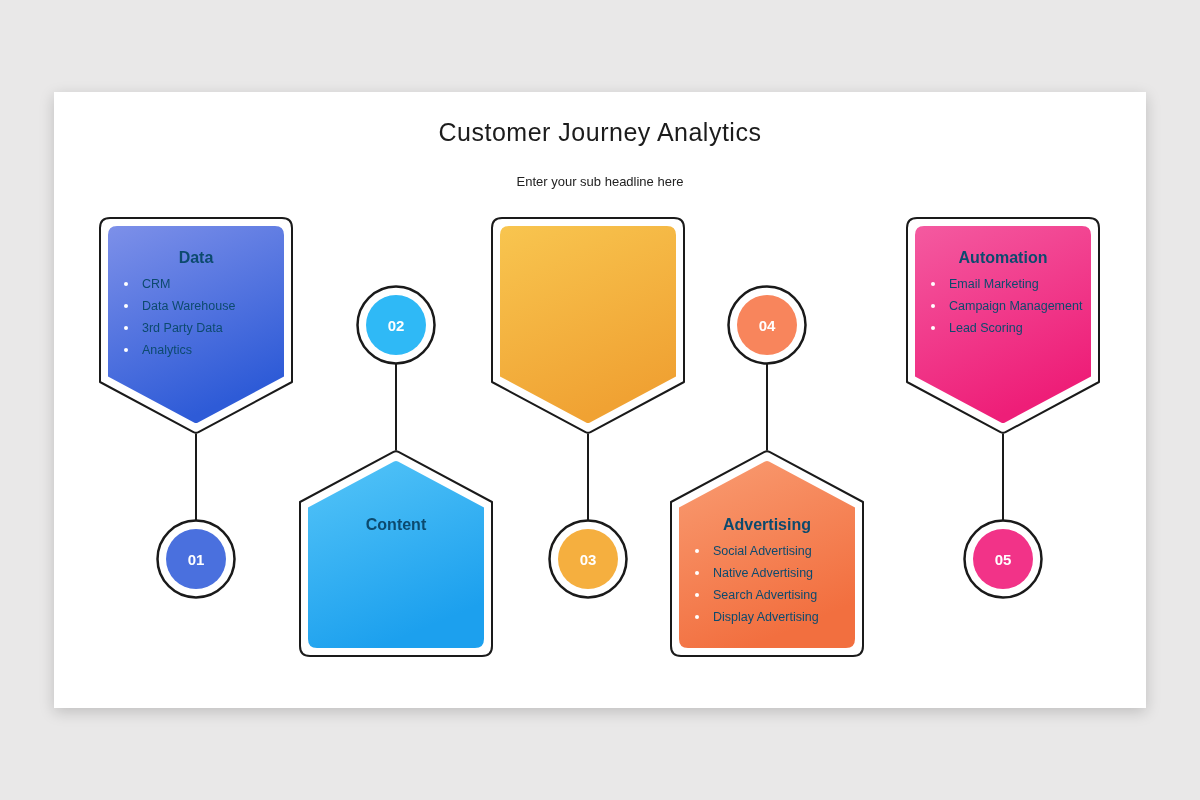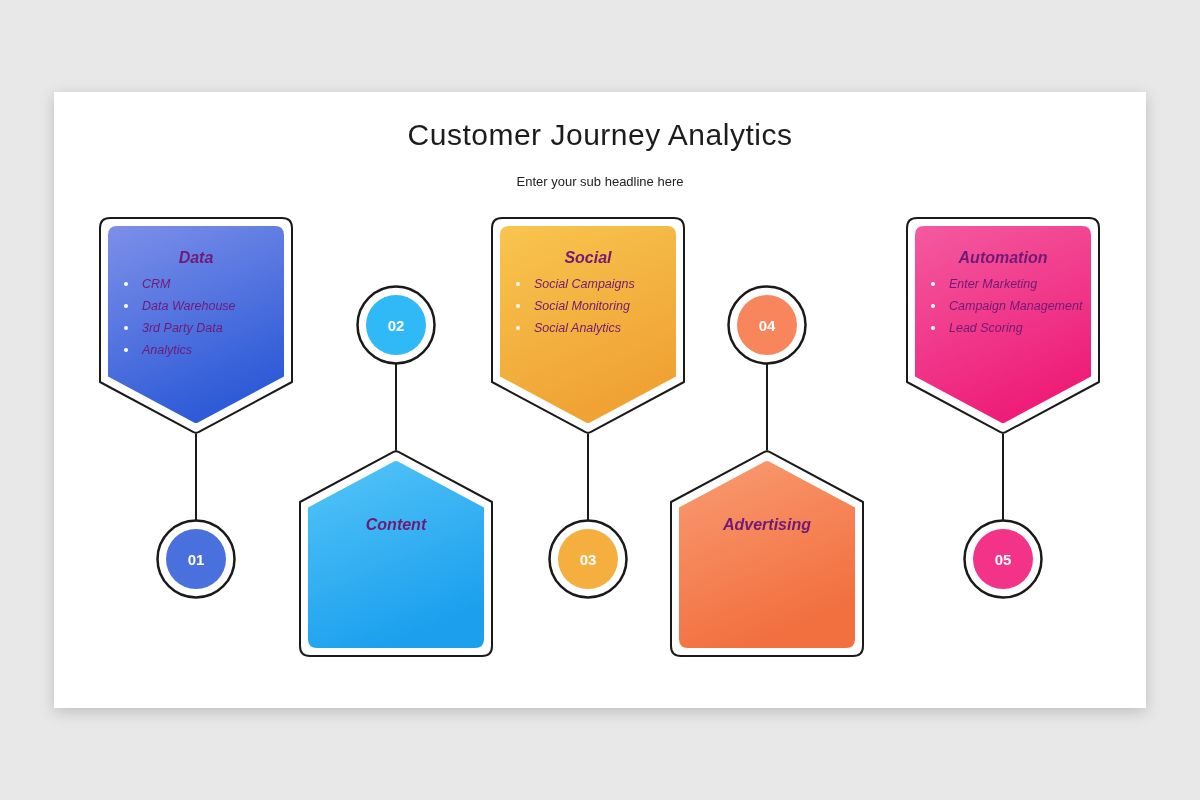--- a/index.html
+++ b/index.html
@@ -15,21 +15,21 @@
     left: 54px; top: 92px;
     width: 1092px; height: 616px;
     background: #ffffff;
     box-shadow: 0 4px 14px rgba(0,0,0,0.18);
   }
   .page-title {
     position: absolute;
     top: 26px; left: 0;
     width: 100%;
     text-align: center;
-    font-size: 30px;
+    font-size: 25px;
     font-weight: 500;
     color: #1c1c1c;
     letter-spacing: 0.5px;
   }
   .page-subtitle {
     position: absolute;
     top: 82px; left: 0;
     width: 100%;
     text-align: center;
     font-size: 13px;
@@ -60,22 +60,21 @@
     fill: #ffffff;
     font-size: 15px;
     font-weight: bold;
     font-family: "Liberation Sans", sans-serif;
     text-anchor: middle;
   }
   .content {
     position: absolute;
     left: 0;
     width: 200px;
-    color: #701a75;
-    font-style: italic;
+    color: #0c4a6e;
   }
   .content-top { top: 33px; }
   .content-bottom { top: 232px; }
   .stage-title {
     text-align: center;
     font-size: 16px;
     font-weight: bold;
     height: 18px;
     line-height: 18px;
   }
@@ -175,56 +174,57 @@
           <stop offset="1" stop-color="#f0a233"></stop>
         </linearGradient>
       </defs>
       <path class="outline" d="M 14 2 L 186 2 Q 196 2 196 12 L 196 166 L 102.5 216.2 Q 100 217.5 97.5 216.2 L 4 166 L 4 12 Q 4 2 14 2 Z"></path>
       <path fill="url(#grad2)" d="M 21 10 L 179 10 Q 188 10 188 19 L 188 160.5 L 102 206.5 Q 100 207.6 98 206.5 L 12 160.5 L 12 19 Q 12 10 21 10 Z"></path>
       <line class="connector" x1="100" y1="217.5" x2="100" y2="304.5"></line>
       <circle class="ring" cx="100" cy="343" r="38.5"></circle>
       <circle cx="100" cy="343" r="30" fill="#f5af3f"></circle>
       <text class="num" x="100" y="348.5">03</text>
     </svg>
-    <div class="content content-top">
-      <div class="stage-title">Social</div>
-      <ul class="items">
-        <li>
-            <span class="dot"></span>
-            <span>Social Campaigns</span>
-          </li>
-        <li>
-            <span class="dot"></span>
-            <span>Social Monitoring</span>
-          </li>
-        <li>
-            <span class="dot"></span>
-            <span>Social Analytics</span>
-          </li>
-      </ul>
-    </div>
   </div>
 
   <div class="stage" style="left:613px; top:192px;">
     <svg width="200" height="384" viewBox="0 0 200 384">
       <defs>
         <linearGradient id="grad3" x1="0" y1="0" x2="0.4" y2="1">
           <stop offset="0" stop-color="#f99c72"></stop>
           <stop offset="1" stop-color="#f26f3f"></stop>
         </linearGradient>
       </defs>
       <circle class="ring" cx="100" cy="41" r="38.5"></circle>
       <circle cx="100" cy="41" r="30" fill="#f8855c"></circle>
       <text class="num" x="100" y="46.5">04</text>
       <line class="connector" x1="100" y1="80" x2="100" y2="166.5"></line>
       <path class="outline" d="M 97.5 167.8 Q 100 166.5 102.5 167.8 L 196 218 L 196 362 Q 196 372 186 372 L 14 372 Q 4 372 4 362 L 4 218 Z"></path>
       <path fill="url(#grad3)" d="M 98 177.5 Q 100 176.4 102 177.5 L 188 223.5 L 188 355 Q 188 364 179 364 L 21 364 Q 12 364 12 355 L 12 223.5 Z"></path>
     </svg>
     <div class="content content-bottom">
       <div class="stage-title">Advertising</div>
+      <ul class="items">
+        <li>
+            <span class="dot"></span>
+            <span>Social Advertising</span>
+          </li>
+        <li>
+            <span class="dot"></span>
+            <span>Native Advertising</span>
+          </li>
+        <li>
+            <span class="dot"></span>
+            <span>Search Advertising</span>
+          </li>
+        <li>
+            <span class="dot"></span>
+            <span>Display Advertising</span>
+          </li>
+      </ul>
     </div>
   </div>
 
   <div class="stage" style="left:849px; top:124px;">
     <svg width="200" height="384" viewBox="0 0 200 384">
       <defs>
         <linearGradient id="grad4" x1="0" y1="0" x2="0.4" y2="1">
           <stop offset="0" stop-color="#f45aa0"></stop>
           <stop offset="1" stop-color="#ee1e78"></stop>
         </linearGradient>
@@ -234,21 +234,21 @@
       <line class="connector" x1="100" y1="217.5" x2="100" y2="304.5"></line>
       <circle class="ring" cx="100" cy="343" r="38.5"></circle>
       <circle cx="100" cy="343" r="30" fill="#f23388"></circle>
       <text class="num" x="100" y="348.5">05</text>
     </svg>
     <div class="content content-top">
       <div class="stage-title">Automation</div>
       <ul class="items">
         <li>
             <span class="dot"></span>
-            <span>Enter Marketing</span>
+            <span>Email Marketing</span>
           </li>
         <li>
             <span class="dot"></span>
             <span>Campaign Management</span>
           </li>
         <li>
             <span class="dot"></span>
             <span>Lead Scoring</span>
           </li>
       </ul>

